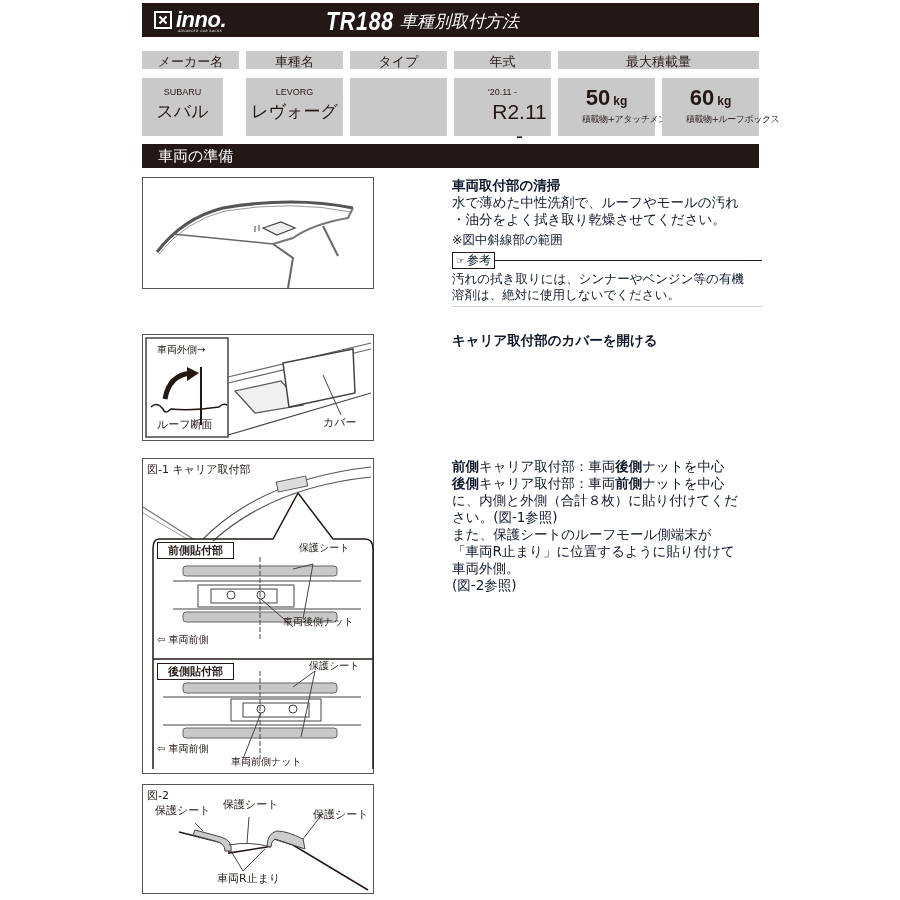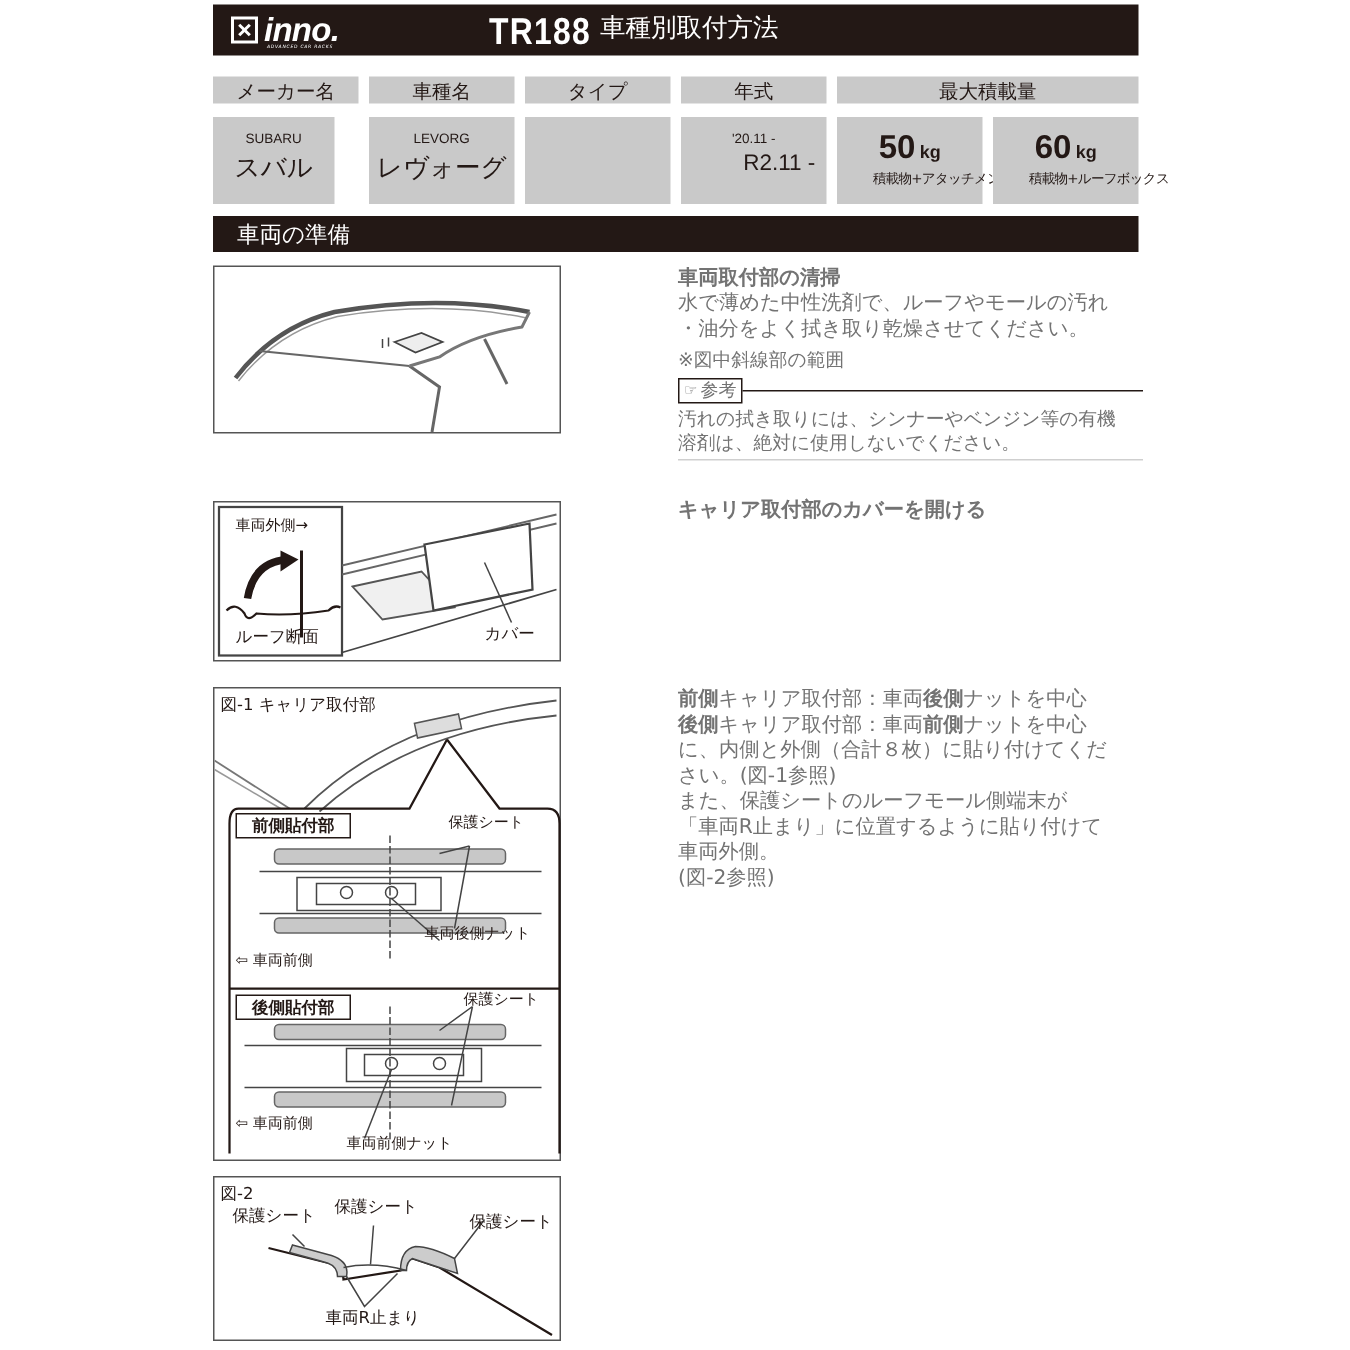--- a/index.html
+++ b/index.html
@@ -6,44 +6,44 @@
     html, body { width: 900px; height: 900px; background: #ffffff; overflow: hidden; }
     body { position: relative; font-family: "DejaVu Sans", "Liberation Sans", sans-serif; color: #231815; }
 
     .topbar { position: absolute; left: 142px; top: 3px; width: 617px; height: 34px; background: #231815; }
     .logo { position: absolute; left: 12px; top: 5px; height: 24px; display: flex; align-items: center; color: #fff; font-style: italic; }
     .logo-mark { width: 18px; height: 18px; border: 2px solid #fff; position: relative; margin-right: 4px; }
     .logo-mark::before { content: ""; position: absolute; left: 2px; top: 6px; width: 10px; height: 2px; background: #fff; transform: rotate(-45deg); }
     .logo-mark::after { content: ""; position: absolute; left: 2px; top: 6px; width: 10px; height: 2px; background: #fff; transform: rotate(45deg); }
     .logo-text { font-family: "Liberation Sans", sans-serif; font-weight: bold; font-size: 22px; letter-spacing: -0.5px; line-height: 20px; }
     .logo-sub { position: absolute; left: 24px; top: 21px; font-size: 3px; color: #fff; letter-spacing: 0.5px; white-space: nowrap; }
-    .title { position: absolute; left: 184px; top: 4px; color: #fff; display: flex; align-items: flex-start; }
+    .title { position: absolute; left: 184px; top: 4px; color: #fff; display: flex; align-items: center; font-style: italic; }
     .title-model { font-family: "Liberation Sans", sans-serif; font-weight: bold; font-size: 25px; letter-spacing: 1px; transform: scaleX(0.85); transform-origin: left; display: inline-block; width: 70px; }
     .title-text { font-size: 17px; margin-left: 4px; }
 
     .spec-table { position: absolute; left: 142px; top: 51px; width: 617px; }
     .cell { position: absolute; background: #c9c9c9; text-align: center; }
     .hdr { top: 0; height: 18px; font-size: 13px; line-height: 22px; color: #231815; }
     .val { top: 27px; height: 58px; }
     .val .en { font-family: "Liberation Sans", sans-serif; font-size: 9px; margin-top: 9px; display: block; }
     .val .jp { font-size: 17px; display: block; margin-top: 3px; }
     .val .year1 { font-family: "Liberation Sans", sans-serif; font-size: 9px; display: block; margin-top: 9px; }
-    .val .year2 { font-family: "Liberation Sans", sans-serif; font-size: 15px; display: block; margin-top: 3px; padding-left: 34px; }
+    .val .year2 { font-family: "Liberation Sans", sans-serif; font-size: 21px; display: block; margin-top: 3px; padding-left: 34px; }
     .load { top: 27px; height: 58px; }
     .load .num { font-family: "Liberation Sans", sans-serif; font-weight: bold; font-size: 22px; display: inline-block; margin-top: 7px; }
     .load .unit { font-family: "Liberation Sans", sans-serif; font-weight: bold; font-size: 12px; margin-left: 3px; }
     .load .cap { font-size: 9px; display: block; margin-top: 2px; white-space: nowrap; letter-spacing: -0.5px; padding-left: 24px; }
 
     .section-bar { position: absolute; left: 142px; top: 144px; width: 617px; height: 24px; background: #231815; color: #fff; font-size: 15px; line-height: 24px; padding-left: 16px; }
 
     .frame { position: absolute; border: 1.5px solid #555; background: #fff; }
     .frame svg { position: absolute; left: 0; top: 0; }
     .lbl { position: absolute; font-size: 10px; color: #231815; white-space: nowrap; }
 
-    .text-block { position: absolute; left: 452px; width: 310px; font-size: 13.5px; line-height: 17px; color: #737373; }
+    .text-block { position: absolute; left: 452px; width: 310px; font-size: 13.5px; line-height: 17px; color: #0f172a; }
     .text-block .h { font-weight: bold; font-size: 13.5px; }
     .text-block b { font-weight: bold; }
     .ref-row { display: flex; align-items: center; margin-top: 4px; }
     .ref-tag { border: 1.5px solid #231815; font-size: 12px; padding: 0 3px; line-height: 15px; display: flex; align-items: center; }
     .ref-line { flex: 1; height: 1.5px; background: #231815; }
     .ref-body { border-bottom: 1px solid #cfcfcf; padding-bottom: 3px; }
   </style>
 </head>
 <body>
 

